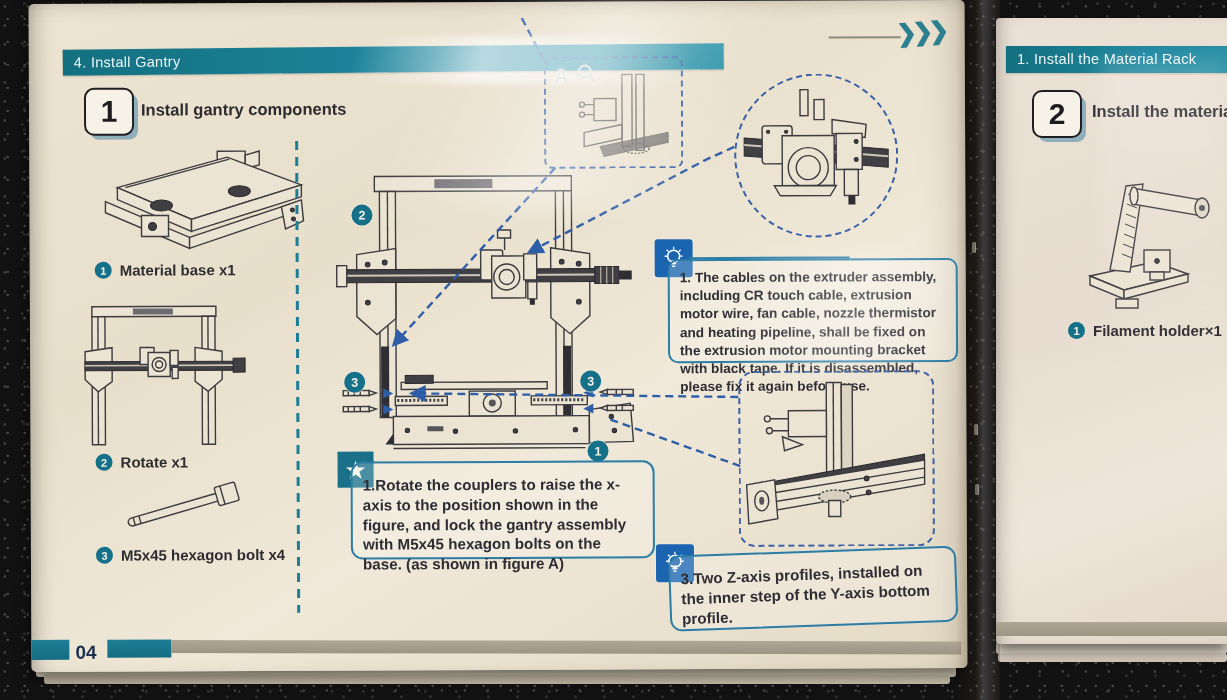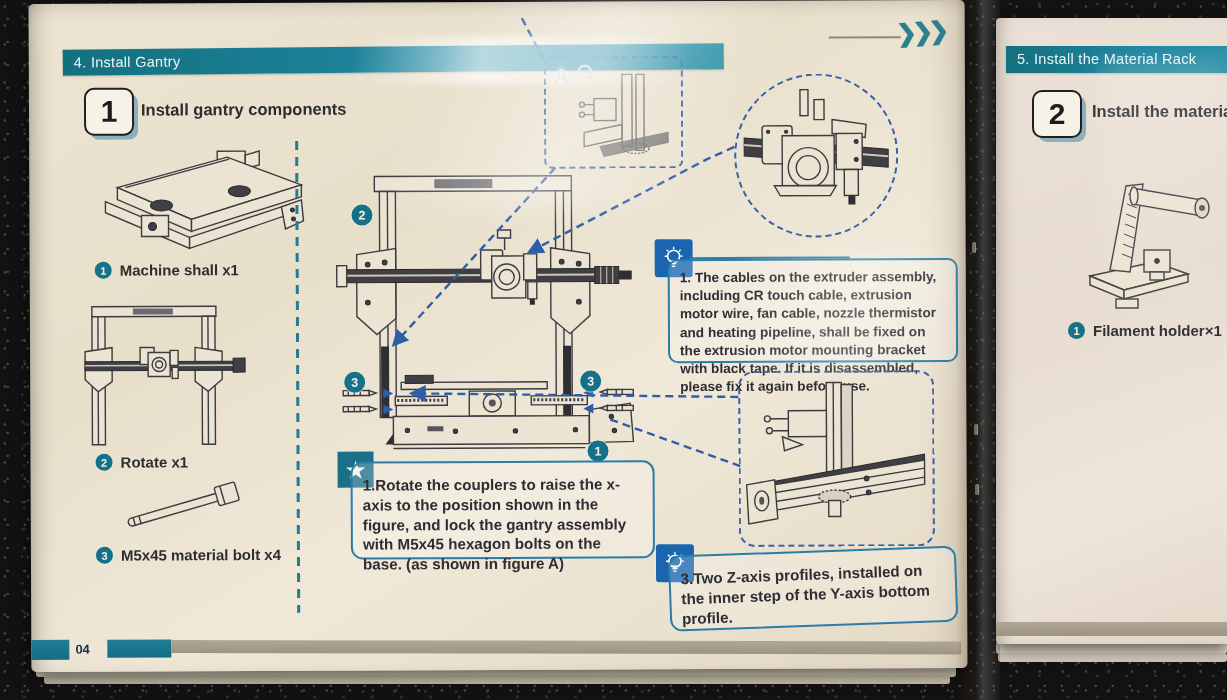--- a/index.html
+++ b/index.html
@@ -35,21 +35,21 @@
   .ptext{font-size:15px;font-weight:600;color:#2d2d31;white-space:nowrap;}
   .vsep{width:3px;background:repeating-linear-gradient(180deg,#1d7e95 0 9px,transparent 9px 16px);}
   .notebox{border:2px solid #2b7da5;border-radius:10px;background:rgba(255,255,255,.22);color:#2d2d33;}
   .notebox .txt{display:block;padding:8px 10px;}
   .icon-sq{width:38px;height:38px;background:#1a64b0;border-radius:3px;display:flex;align-items:center;justify-content:center;box-shadow:0 0 0 1px rgba(255,255,255,.25);}
   .star-sq{width:36px;height:36px;background:#1a7089;display:flex;align-items:center;justify-content:center;color:#f5f2e8;font-size:25px;}
   .dashbox{border:2.5px dashed #3a62a8;}
   .chevrons{color:#2b7f8f;font-size:24px;font-weight:700;letter-spacing:-4px;transform:rotate(-4deg);text-shadow:0 0 1px rgba(43,127,143,.4);}
   .graybar{background:linear-gradient(180deg,#b0a696,#9e9484);}
   .tealblk{background:linear-gradient(180deg,#1d7e95,#156d83);}
-  .pagenum{font-size:13px;font-weight:700;color:#1c2f4e;}
+  .pagenum{font-size:19px;font-weight:700;color:#1c2f4e;}
   .glare{pointer-events:none;position:absolute;}
   .staple{position:absolute;width:3px;height:11px;background:#6f6a5e;border-radius:2px;box-shadow:1px 0 0 rgba(255,255,255,.5);}
   .strip{position:absolute;border-radius:3px;}
   svg{position:absolute;overflow:visible;}
   .ill{stroke:#3b3b40;stroke-width:1.4;fill:#ece4d2;}
   .ill-n{stroke:#3b3b40;stroke-width:1.4;fill:none;}
   .dk{fill:#3f3f44;stroke:#2a2a2e;stroke-width:1;}
 </style>
 </head>
 <body>
@@ -87,21 +87,21 @@
       <polygon points="16,52 100,88 100,99 16,63" class="ill"></polygon>
       <polygon points="100,88 210,52 210,62 100,99" class="ill"></polygon>
       <rect x="52" y="66" width="27" height="21" class="ill"></rect>
       <circle cx="63" cy="77" r="4" class="dk"></circle>
       <polygon points="192,58 212,51 214,72 196,80" class="ill"></polygon>
       <circle cx="203" cy="61" r="2" class="dk"></circle>
         <circle cx="204" cy="70" r="2" class="dk"></circle>
     </svg>
     <div class="abs part-label" style="left:65px;top:258px;">
       <span class="pnum">1</span>
-      <span class="ptext">Machine shall x1</span>
+      <span class="ptext">Material base x1</span>
     </div>
 
     <svg style="left:55px;top:298px;" width="160" height="150" viewBox="0 0 160 150">
       <rect x="7" y="5" width="124" height="10" class="ill"></rect>
       <rect x="48" y="7" width="40" height="6" fill="#6b6b70"></rect>
       <rect x="7" y="15" width="13" height="128" class="ill"></rect>
       <rect x="117" y="15" width="13" height="128" class="ill"></rect>
       <line x1="13" y1="15" x2="13" y2="143" class="ill-n" stroke-width="1"></line>
       <line x1="123" y1="15" x2="123" y2="143" class="ill-n" stroke-width="1"></line>
       <path d="M0 50 L27 46 L27 80 L13 90 L0 78 Z" class="ill"></path>
@@ -125,21 +125,21 @@
       <g transform="rotate(-16 20 45)">
         <rect x="8" y="38" width="94" height="8" rx="4" class="ill"></rect>
         <line x1="14" y1="38" x2="14" y2="46" class="ill-n" stroke-width="1"></line>
         <line x1="20" y1="38" x2="20" y2="46" class="ill-n" stroke-width="1"></line>
         <rect x="100" y="32" width="21" height="19" rx="2" class="ill"></rect>
         <line x1="106" y1="32" x2="106" y2="51" class="ill-n" stroke-width="1"></line>
       </g>
     </svg>
     <div class="abs part-label" style="left:65px;top:543px;">
       <span class="pnum">3</span>
-      <span class="ptext">M5x45 material bolt x4</span>
+      <span class="ptext">M5x45 hexagon bolt x4</span>
     </div>
 
     <div class="abs vsep" style="left:266px;top:138px;height:472px;"></div>
 
     <svg style="left:305px;top:148px;" width="310" height="310" viewBox="0 0 310 310">
       <rect x="40" y="26" width="197" height="15" class="ill"></rect>
       <rect x="100" y="29" width="58" height="9" fill="#6b6b70"></rect>
       <rect x="45" y="41" width="16" height="226" class="ill"></rect>
       <rect x="221" y="41" width="16" height="226" class="ill"></rect>
       <line x1="53" y1="41" x2="53" y2="267" class="ill-n" stroke-width="1"></line>
@@ -344,21 +344,21 @@
     <div class="abs graybar" style="left:140px;top:639px;width:790px;height:13px;transform:rotate(.35deg);"></div>
   </div>
 
   <div class="abs" style="left:956px;top:0;width:44px;height:700px;background:linear-gradient(90deg,rgba(60,45,30,0) 0%,rgba(60,45,30,.28) 45%,rgba(255,255,255,.18) 62%,rgba(60,45,30,.22) 100%);"></div>
   <div class="staple" style="left:972px;top:242px;"></div>
   <div class="staple" style="left:974px;top:424px;"></div>
   <div class="staple" style="left:975px;top:484px;"></div>
 
   <div class="page right-page">
     <div class="abs banner" style="left:10px;top:28px;width:240px;height:27px;line-height:27px;">
-      <span>5. Install the Material Rack</span>
+      <span>1. Install the Material Rack</span>
     </div>
     <div class="abs step-box" style="left:36px;top:72px;">
       <span class="step-num">2</span>
     </div>
     <div class="abs step-title" style="left:96px;top:84px;">Install the material</div>
 
     <svg style="left:86px;top:140px;" width="135" height="160" viewBox="0 0 135 160">
       <polygon points="8,118 72,104 106,116 42,132" class="ill"></polygon>
       <polygon points="8,118 42,132 42,141 8,127" class="ill"></polygon>
       <polygon points="42,132 106,116 106,124 42,141" class="ill"></polygon>

